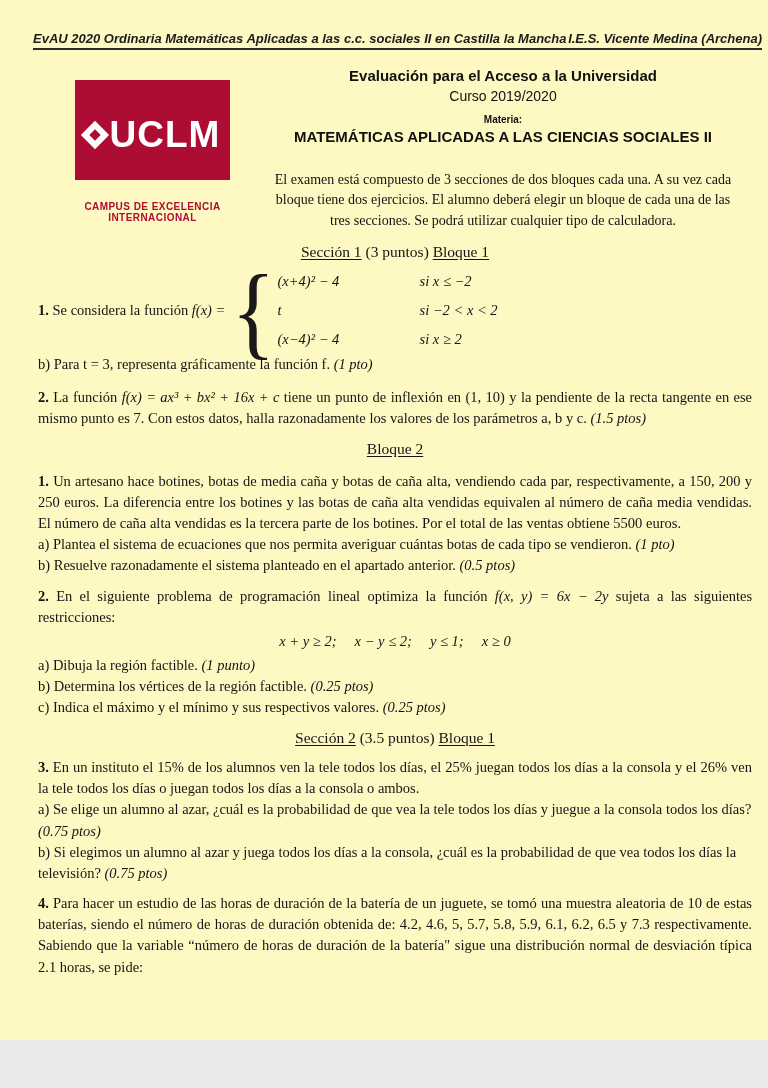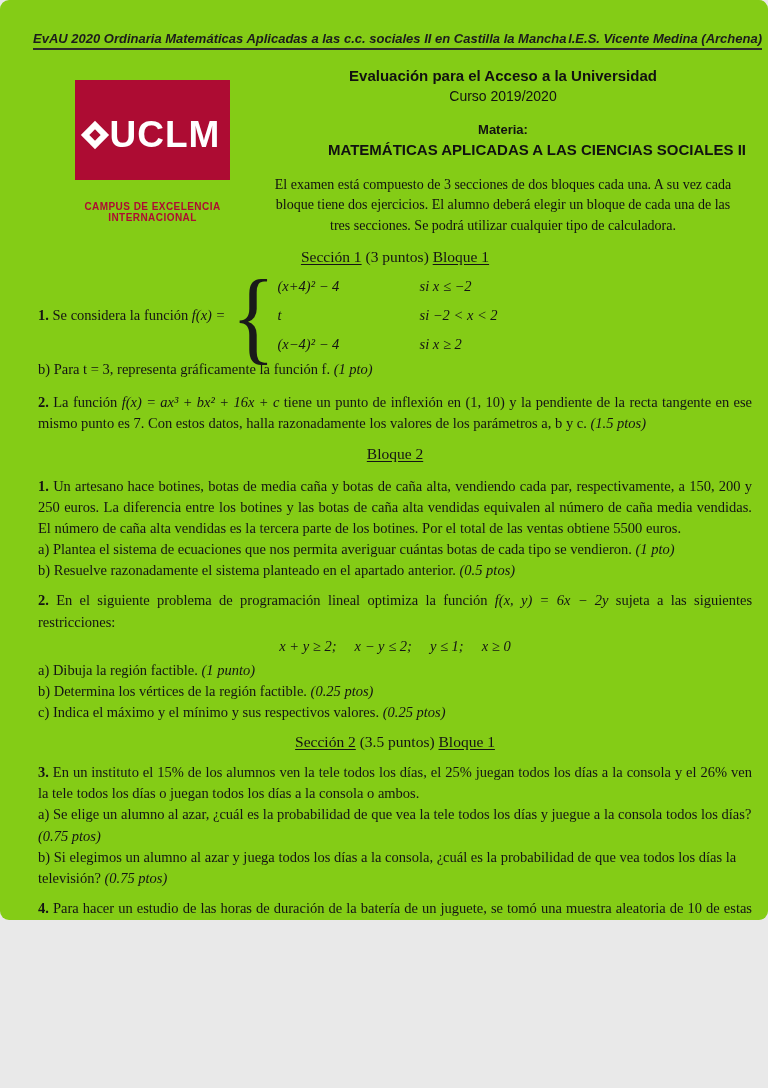--- a/index.html
+++ b/index.html
@@ -1,20 +1,20 @@
 <!DOCTYPE html>
 <html lang="es"><head>
 <meta charset="utf-8">
 <style>
   * { margin:0; padding:0; box-sizing:border-box; }
   html,body { background:#e9e9e9; }
   .page {
-    width:768px; height:920px; margin:0 auto; background:#84cc16;
+    width:768px; height:1040px; margin:0 auto; background:#fef9c3;
     position:relative; overflow:hidden;
-    font-family:"Liberation Serif", serif; color:#141414;border-radius:9px;
+    font-family:"Liberation Serif", serif; color:#141414;
   }
   
   .top-header {
     margin:0 6px 0 33px; padding-top:31px; padding-bottom:2px;
     display:flex; justify-content:space-between; align-items:flex-end;
     border-bottom:2px solid #2b2b2b;
     font-family:"Liberation Sans", sans-serif;
     font-style:italic; font-weight:bold; font-size:13px; color:#1c1c1c;
   }
   
@@ -22,23 +22,23 @@
   .logo-block { flex:none; width:155px; margin-top:14px; }
   .logo-rect { height:100px; display:flex; align-items:flex-end; justify-content:center; padding-bottom:27px; }
   .logo-row { display:flex; align-items:center; gap:5px; }
   .diamond { width:20px; height:20px; background:#ffffff; transform:rotate(45deg); position:relative; flex:none; }
   .diamond-inner { position:absolute; inset:6px; }
   .logo-text { color:#ffffff; font-family:"Liberation Sans", sans-serif; font-weight:bold; font-size:37px; letter-spacing:1px; line-height:1; }
   .logo-caption { margin-top:21px; text-align:center; font-family:"Liberation Sans", sans-serif; font-weight:bold; font-size:10px; letter-spacing:0.45px; }
   .masthead { flex:1; text-align:center; padding:0 10px 0 30px; font-family:"Liberation Sans", sans-serif; color:#111; }
   .mh1 { font-weight:bold; font-size:15px; line-height:1.3; }
   .mh2 { font-size:14px; line-height:1.3; margin-top:1px; }
-  .mh3 { font-weight:bold; font-size:13px; line-height:1.3; margin-top:17px; }
-  .mh4 { font-weight:bold; font-size:15px; line-height:1.3; margin-top:1px;text-align:right; }
-  .intro { font-family:"Liberation Serif", serif; font-size:14px; line-height:1.45; margin-top:16px; padding:0 4px; }
+  .mh3 { font-weight:bold; font-size:10px; line-height:1.3; margin-top:8px; }
+  .mh4 { font-weight:bold; font-size:15px; line-height:1.3; margin-top:1px; }
+  .intro { font-family:"Liberation Serif", serif; font-size:14px; line-height:1.45; margin-top:24px; padding:0 4px; }
   
   .content { padding:0 16px 0 38px; font-size:14.5px; line-height:1.46; }
   .sec-heading { text-align:center; font-size:15.5px; }
   .sec-heading .u { text-decoration:underline; text-underline-offset:2px; }
   .para { text-align:justify; }
   .pnum { font-weight:bold; }
   .math { font-style:italic; }
   .pts { font-style:italic; }
   .item { text-align:left; }
   

